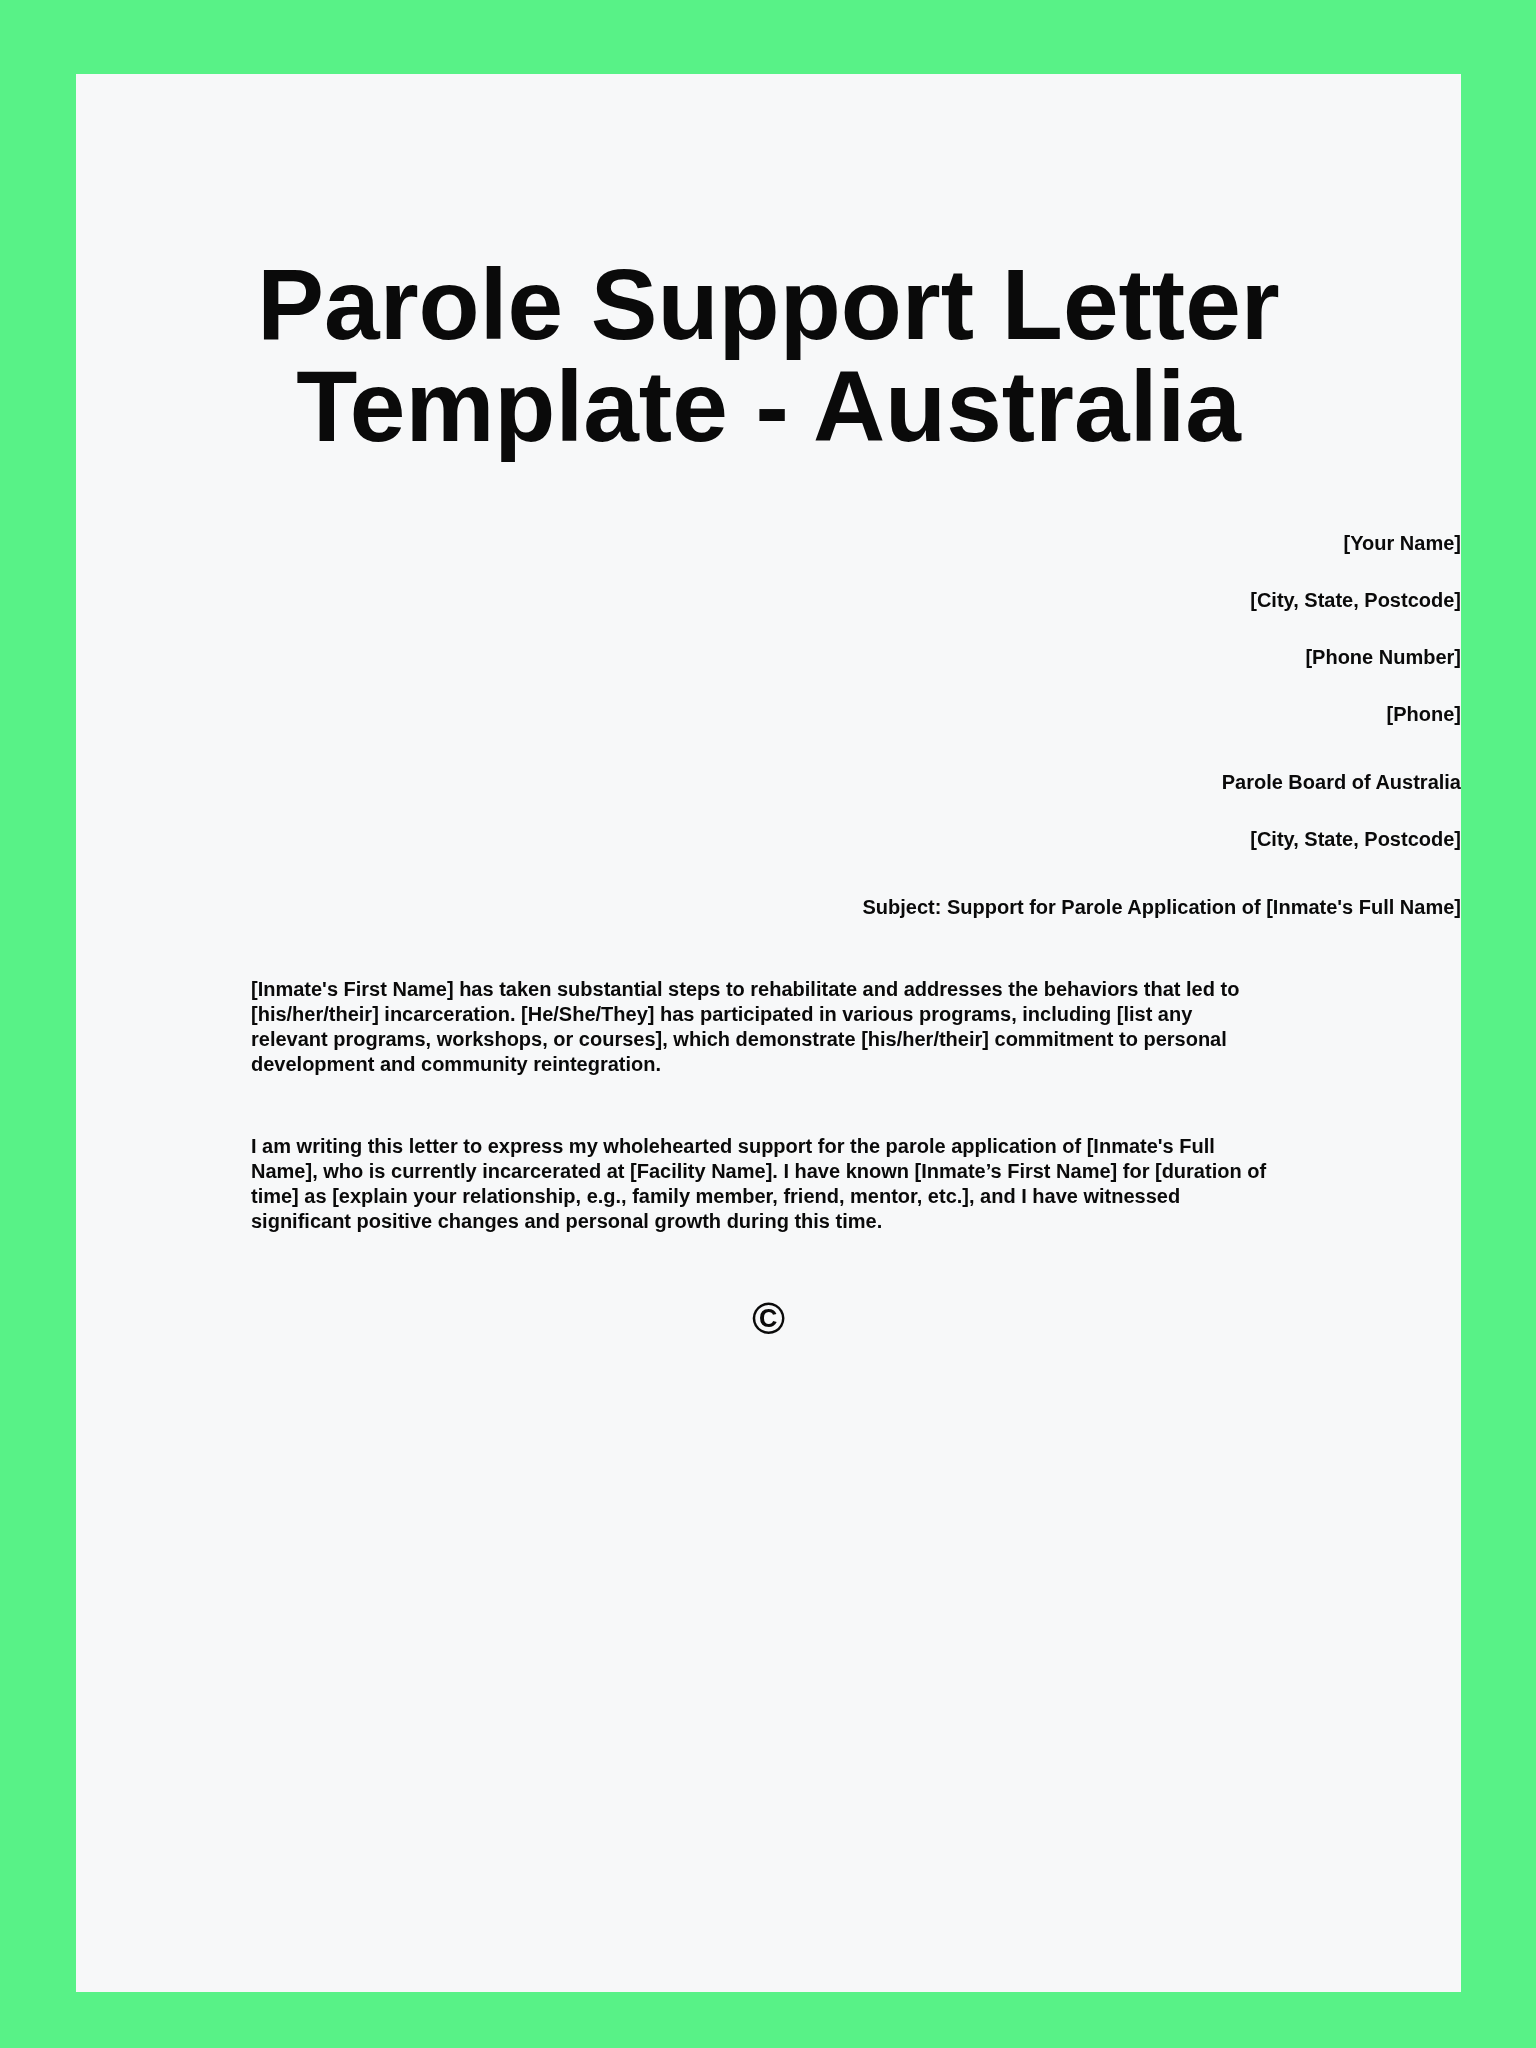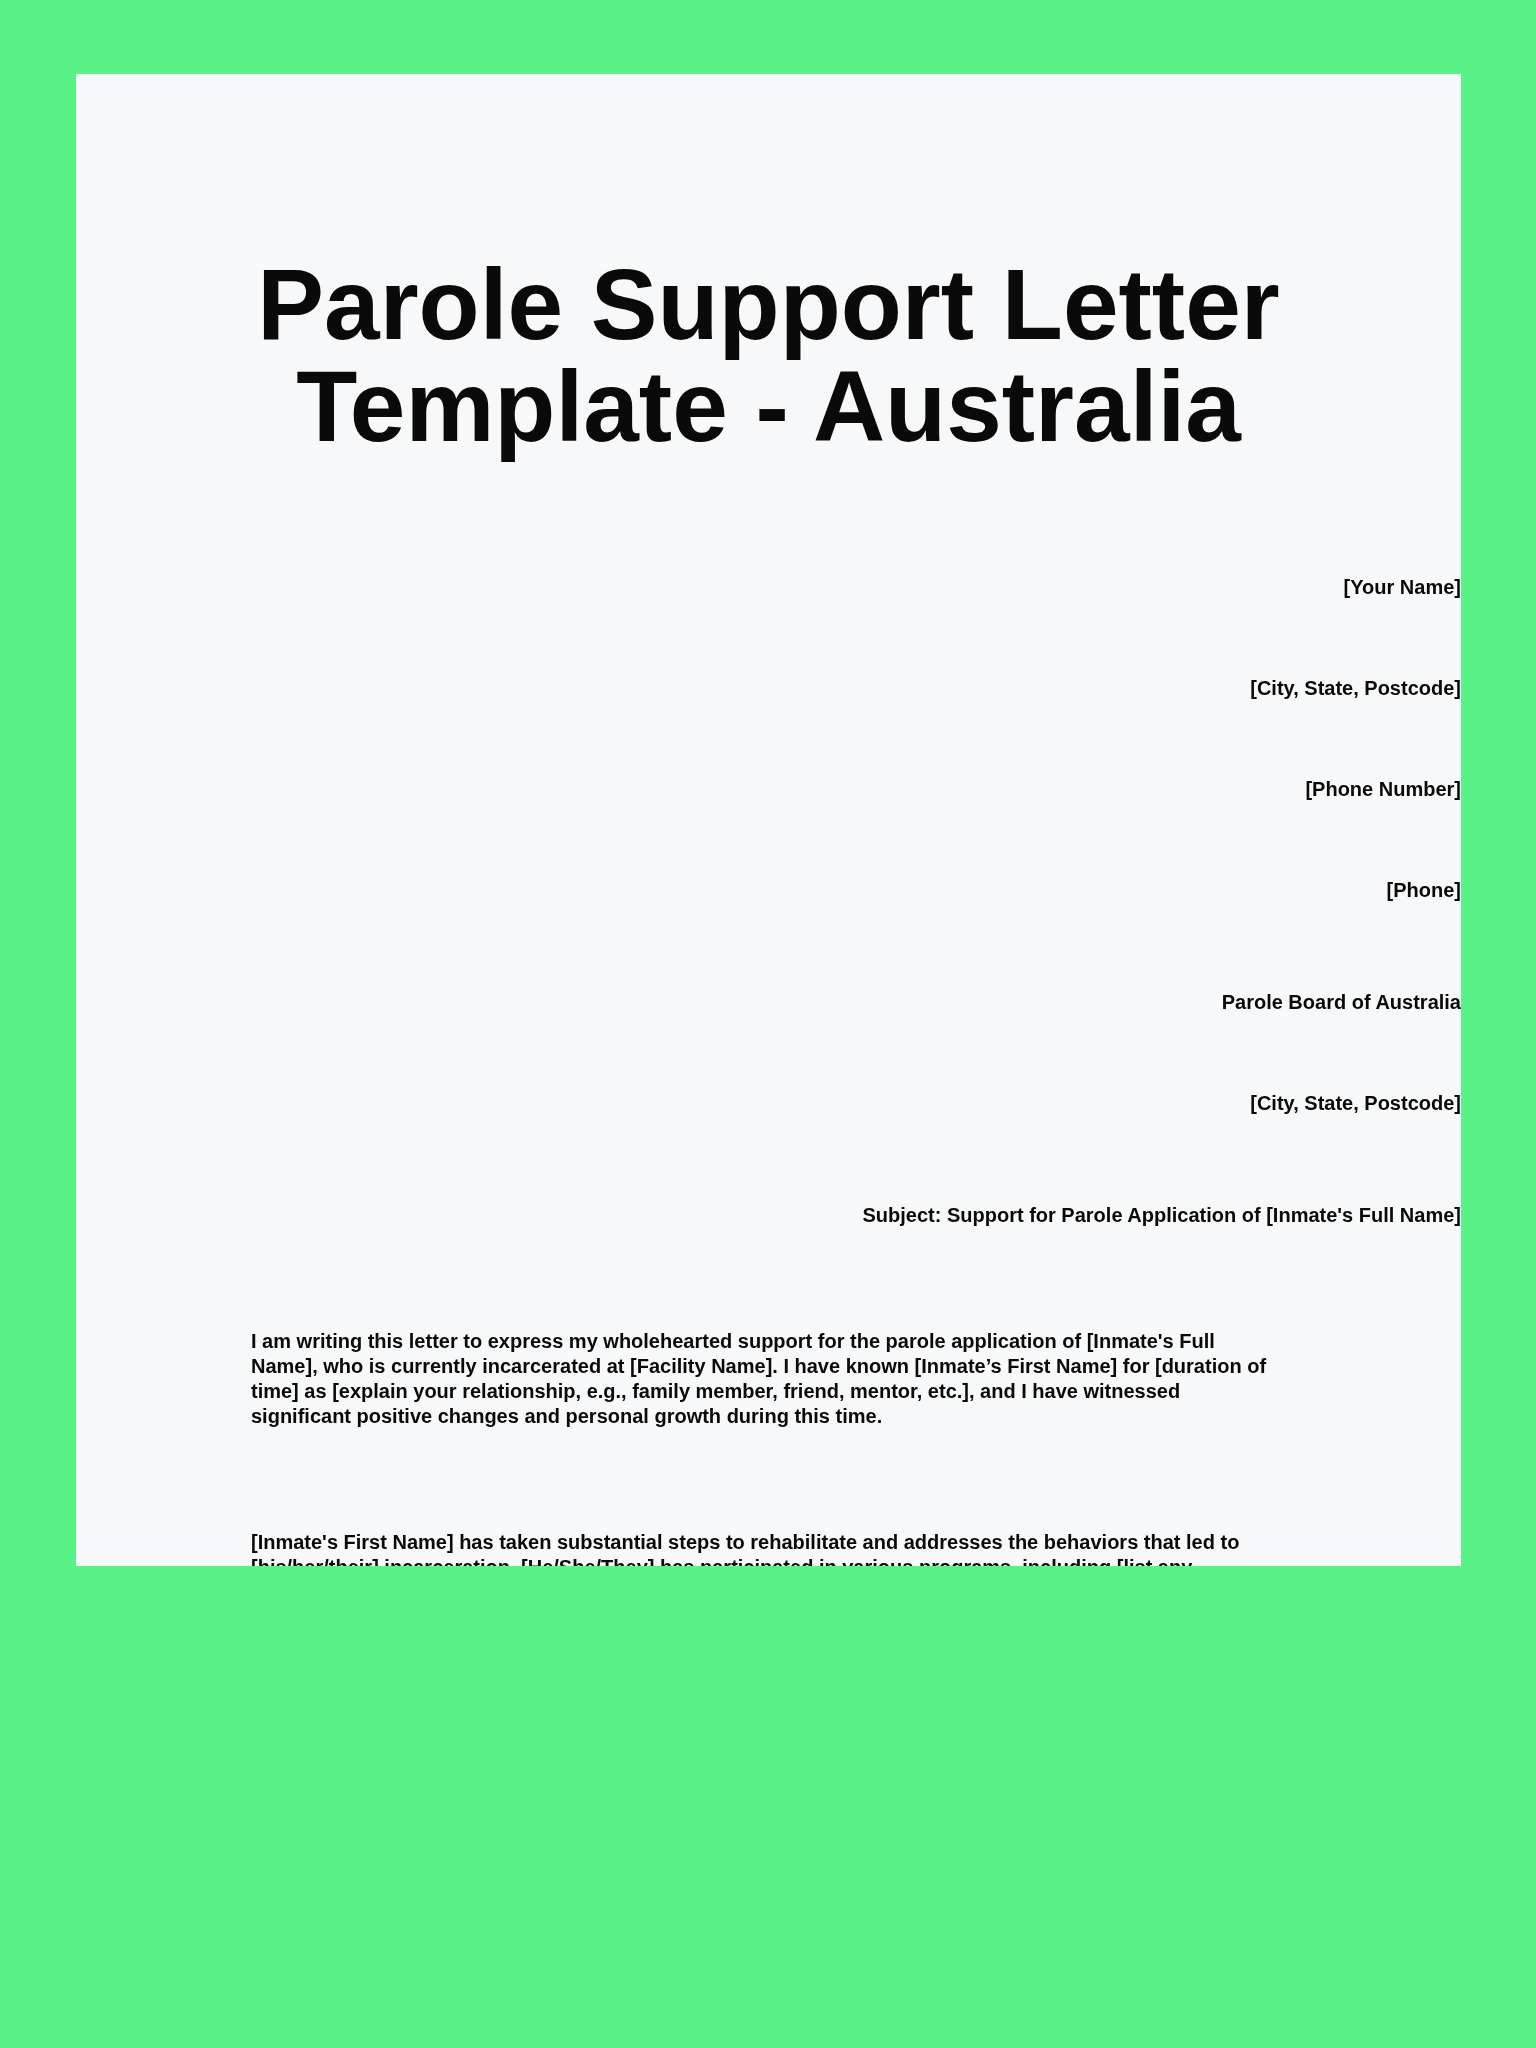--- a/index.html
+++ b/index.html
@@ -11,25 +11,25 @@
     height: 2048px;
     background: #58f287;
     font-family: "Liberation Sans", sans-serif;
     position: relative;
   }
   .page {
     position: absolute;
     left: 76px;
     top: 74px;
     width: 1385px;
-    height: 1492px;
+    height: 1918px;
     background: #f7f8f9;
     display: flex;
     flex-direction: column;
-    gap: 76px;
+    gap: 32px;
     font-weight: bold;
     color: #0a0a0a;
     overflow: hidden;
   }
   .title {
     margin: 179px 0 0 0;
     font-size: 100px;
     line-height: 102px;
     text-align: center;
     white-space: pre-line;
@@ -75,25 +75,25 @@
     <div class="block">[City, State, Postcode]</div>
     <div class="block">[Phone Number]</div>
     <div class="block">[Phone]</div>
 
     <div class="block gap25">Parole Board of Australia</div>
     <div class="block">[City, State, Postcode]</div>
 
 
     <div class="block gap25">Subject: Support for Parole Application of [Inmate's Full Name]</div>
 
+    <p class="para">[Inmate's First Name] has taken substantial steps to rehabilitate and addresses the behaviors that led to
+[his/her/their] incarceration. [He/She/They] has participated in various programs, including [list any
+relevant programs, workshops, or courses], which demonstrate [his/her/their] commitment to personal
+development and community reintegration.</p>
     <p class="para">I am writing this letter to express my wholehearted support for the parole application of [Inmate's Full
 Name], who is currently incarcerated at [Facility Name]. I have known [Inmate’s First Name] for [duration of
 time] as [explain your relationship, e.g., family member, friend, mentor, etc.], and I have witnessed
 significant positive changes and personal growth during this time.</p>
-    <p class="para">[Inmate's First Name] has taken substantial steps to rehabilitate and addresses the behaviors that led to
-[his/her/their] incarceration. [He/She/They] has participated in various programs, including [list any
-relevant programs, workshops, or courses], which demonstrate [his/her/their] commitment to personal
-development and community reintegration.</p>
 
     <div class="copyright">©</div>
 
   </div>
 </div>
 
 </body></html>

